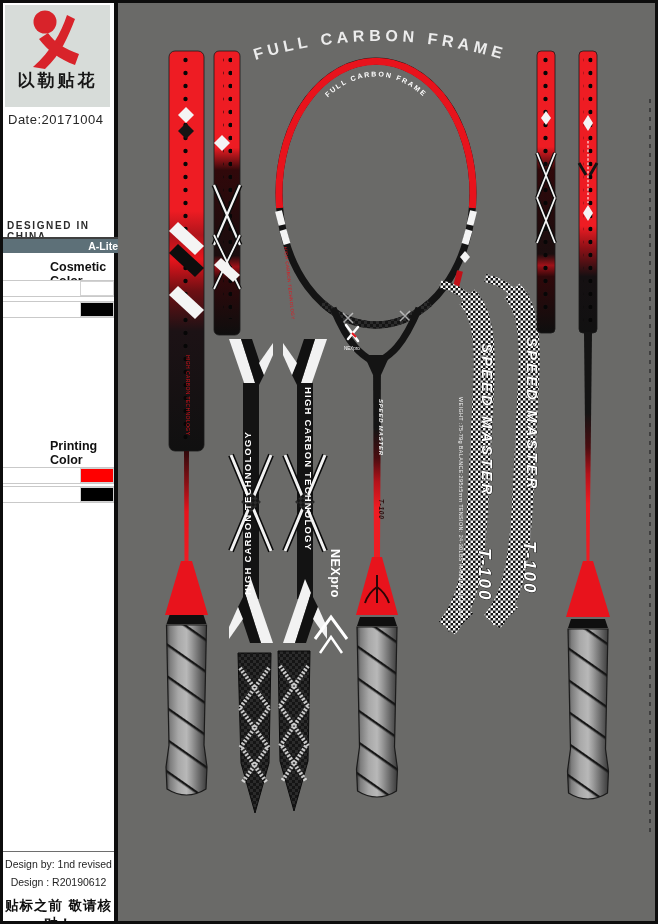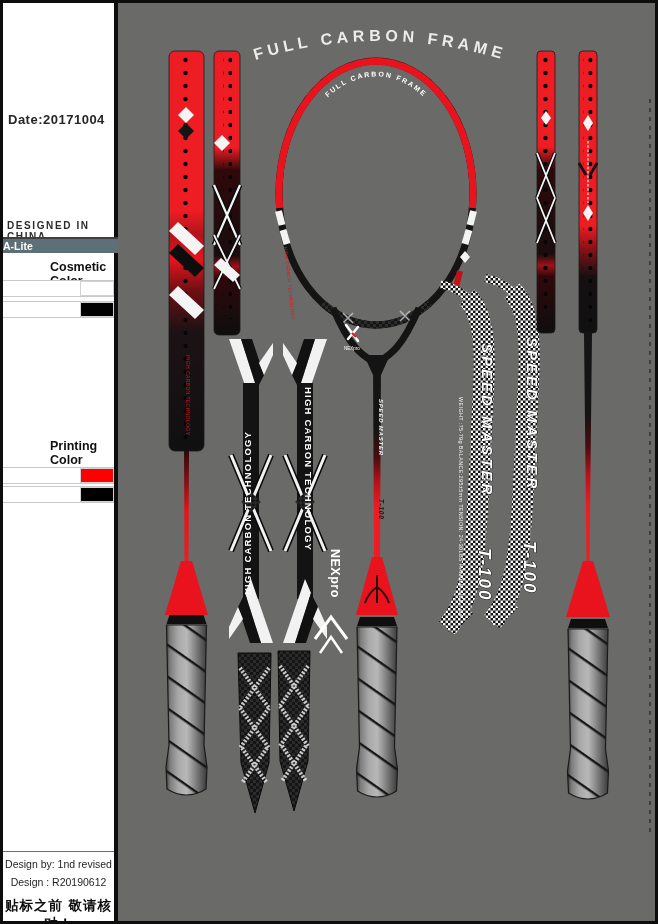--- a/index.html
+++ b/index.html
@@ -7,27 +7,27 @@
   body { font-family:"Liberation Sans", sans-serif; }
   .page { position:relative; width:658px; height:924px; background:#0d0d0d;
           border:3px solid #0d0d0d; overflow:hidden; }
   .sidebar { position:absolute; left:0; top:0; width:115px; height:918px;
              background:#ffffff; border-right:4px solid #0d0d0d; }
   .logo-box { position:absolute; left:2px; top:2px; width:105px; height:102px;
               background:#d7dcd9; text-align:center; }
   .brand-chars { position:absolute; left:0; top:64px; width:100%;
                  font-family:"DejaVu Serif", serif; font-weight:bold;
                  font-size:17px; color:#161616; letter-spacing:3px; }
-  .date { position:absolute; top:109px; left:5px; font-size:13px; font-weight:bold;
+  .date { position:absolute; top:109px; left:5px; font-size:13px; font-weight:normal;
           color:#262626; letter-spacing:0.5px; }
   .designed { position:absolute; top:217px; left:4px; font-size:10px; font-weight:bold;
               color:#2b2b2b; letter-spacing:1.6px; }
   .model-band { position:absolute; top:234px; left:0; width:115px; height:16px;
                 background:#5d7078; border-top:2px solid #3f3f3f; color:#fff;
-                font-size:10.5px; font-weight:bold; text-align:left; line-height:15px; }
+                font-size:10.5px; font-weight:bold; text-align:right; line-height:15px; }
   .sec-label { position:absolute; left:5px; font-size:12.5px; font-weight:bold; color:#101010;margin-left:42px; }
   .lbl-cosmetic { top:257px; }
   .lbl-printing { top:436px; }
   .swatch-row { position:absolute; left:0; width:111px; height:17px; background:#fff;
                 border-top:1px solid #c9c9c9; border-bottom:1px solid #c9c9c9; }
   .row-c1 { top:277px; } .row-c2 { top:298px; }
   .row-p1 { top:464px; } .row-p2 { top:483px; }
   .swatch-chip { position:absolute; right:0; top:0; width:34px; height:15px;
                  border:1px solid #d2d2d2; }
   .sb-footer { position:absolute; top:848px; left:0; width:111px;
@@ -39,20 +39,28 @@
   .artboard { position:absolute; left:115px; top:0; width:537px; height:918px;
               background:#6a6a68; }
   .artboard svg { display:block; }
 </style>
 </head>
 <body>
 
 <div class="page">
 
   <aside class="sidebar">
+    <div class="logo-box">
+      <svg width="105" height="64" viewBox="0 0 105 64">
+        <circle cx="40" cy="17" r="11.5" fill="#d8232a"></circle>
+        <path d="M62,10 C56,28 46,46 28,62 L40,64 C56,49 63,32 70,14 Z" fill="#d8232a"></path>
+        <path d="M34,34 C43,46 54,54 70,60 L74,49 C60,44 50,38 43,28 Z" fill="#d8232a"></path>
+      </svg>
+      <div class="brand-chars">以勒贴花</div>
+    </div>
     <div class="date">Date:20171004</div>
     <div class="designed">DESIGNED IN CHINA</div>
     <div class="model-band">A-Lite</div>
 
     <div class="sec-label lbl-cosmetic">Cosmetic Color</div>
     <div class="swatch-row row-c1">
       <span class="swatch-chip" style="background: rgb(255, 255, 255);"></span>
     </div>
     <div class="swatch-row row-c2">
       <span class="swatch-chip" style="background: rgb(0, 0, 0);"></span>

